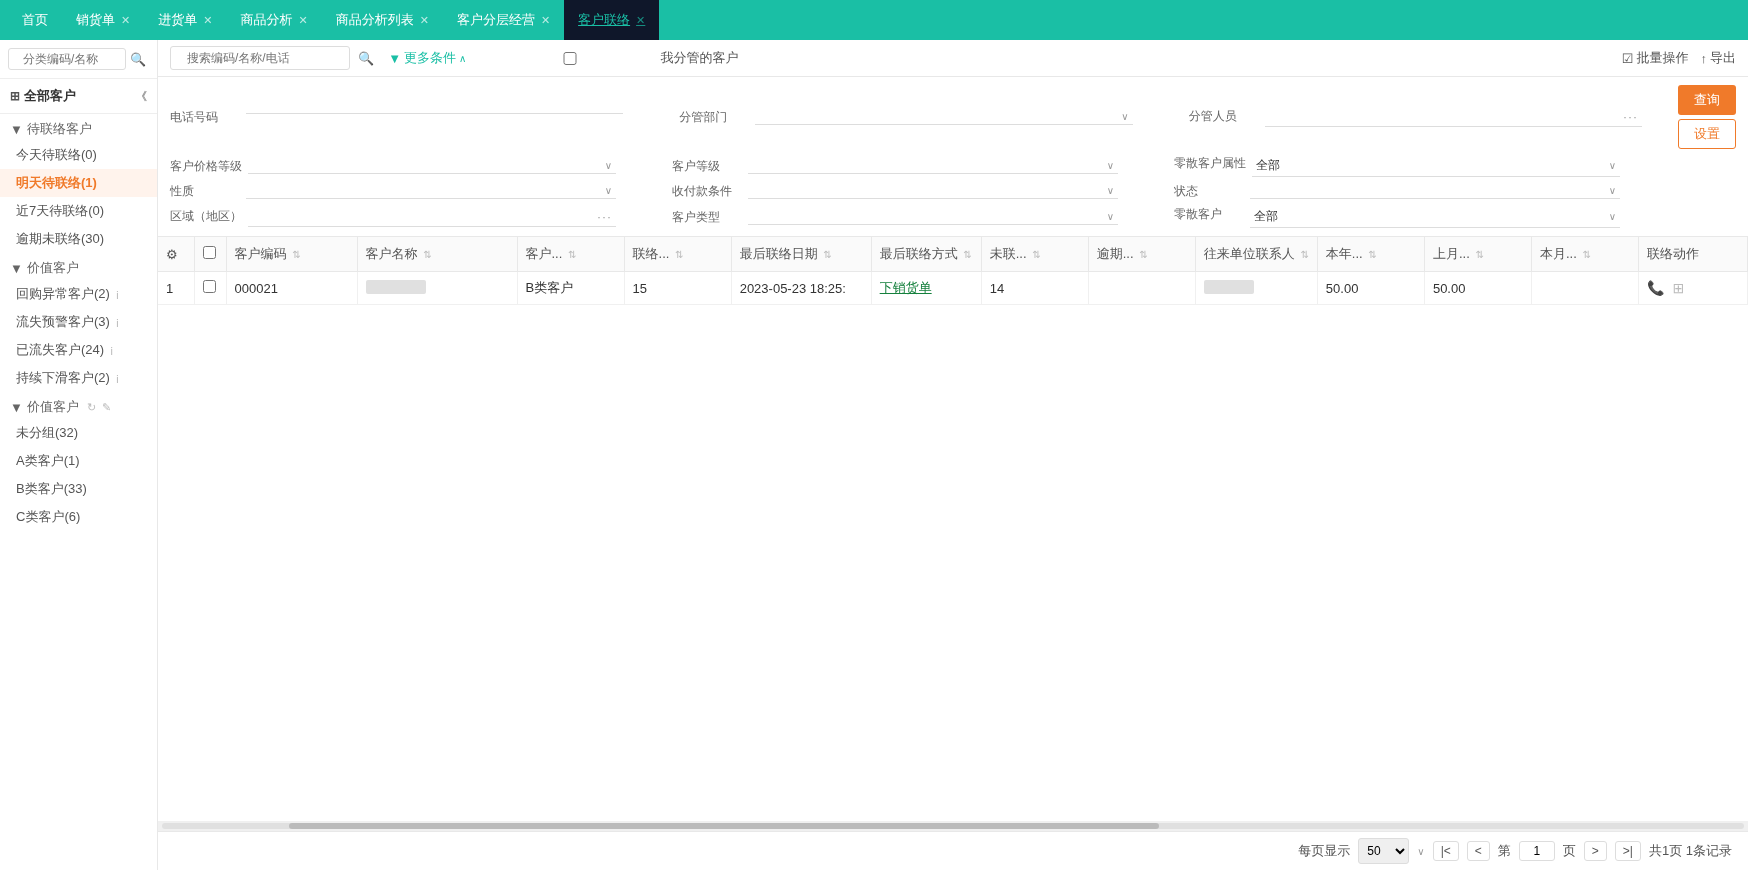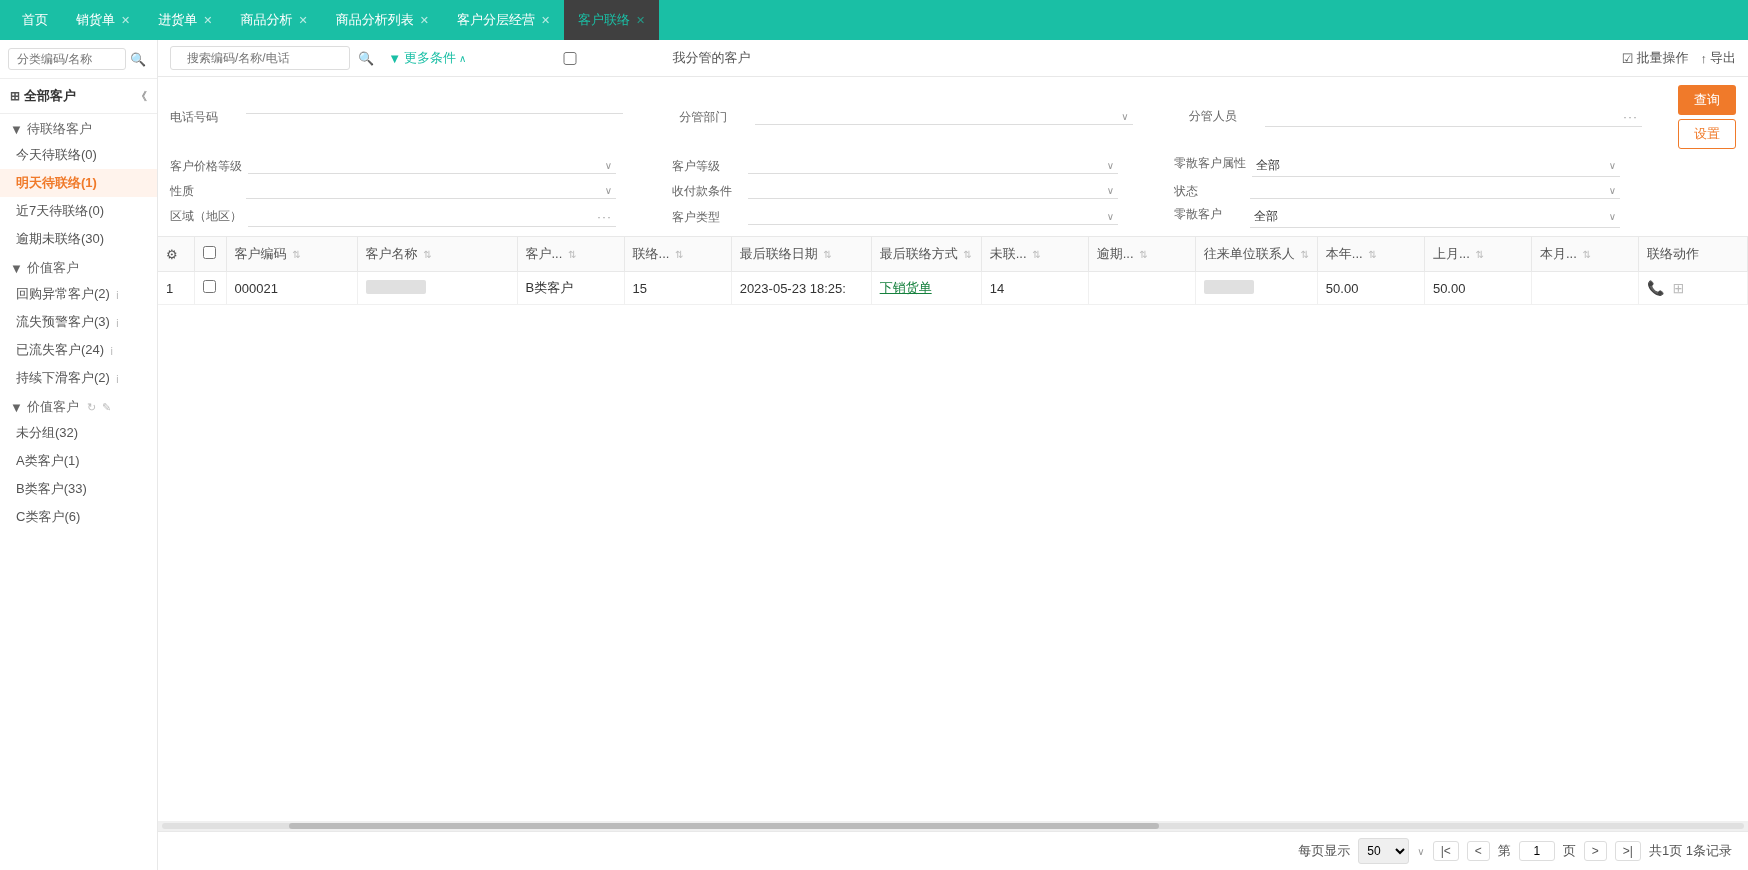--- a/index.html
+++ b/index.html
@@ -17,21 +17,21 @@
     .nav-item {
       color: #fff;
       padding: 0 14px;
       height: 40px;
       display: flex;
       align-items: center;
       cursor: pointer;
       font-size: 13px;
       white-space: nowrap;
     }
-    .nav-item.active { background: #404040; color: #1abfa5; }
+    .nav-item.active { background: #0f172a; color: #1abfa5; text-decoration: underline; }
     .nav-item .close-icon { margin-left: 6px; font-size: 11px; opacity: 0.7; }
     .nav-home { font-size: 13px; }
 
     
     .main-layout {
       display: flex;
       height: calc(870px - 40px);
     }
 
     
@@ -46,21 +46,21 @@
     }
     .sidebar-search {
       display: flex;
       align-items: center;
       padding: 8px 8px;
       border-bottom: 1px solid #eee;
     }
     .sidebar-search input {
       border: 1px solid #ddd;
       border-radius: 3px;
-      padding: 3px 8px;
+      padding: 3px 14px;
       font-size: 12px;
       width: 118px;
       outline: none;
       color: #999;
     }
     .sidebar-search .search-btn {
       margin-left: 4px;
       color: #999;
       cursor: pointer;
     }
@@ -132,21 +132,21 @@
       gap: 3px;
       color: #1abfa5;
       font-size: 12px;
       cursor: pointer;
       padding: 3px 6px;
       border-radius: 3px;
     }
     .checkbox-label {
       display: flex;
       align-items: center;
-      gap: 12px;
+      gap: 0;
       font-size: 12px;
       color: #555;
       cursor: pointer;
     }
     .checkbox-label input[type=checkbox] { cursor: pointer; }
     .toolbar-right {
       margin-left: auto;
       display: flex;
       align-items: center;
       gap: 12px;

